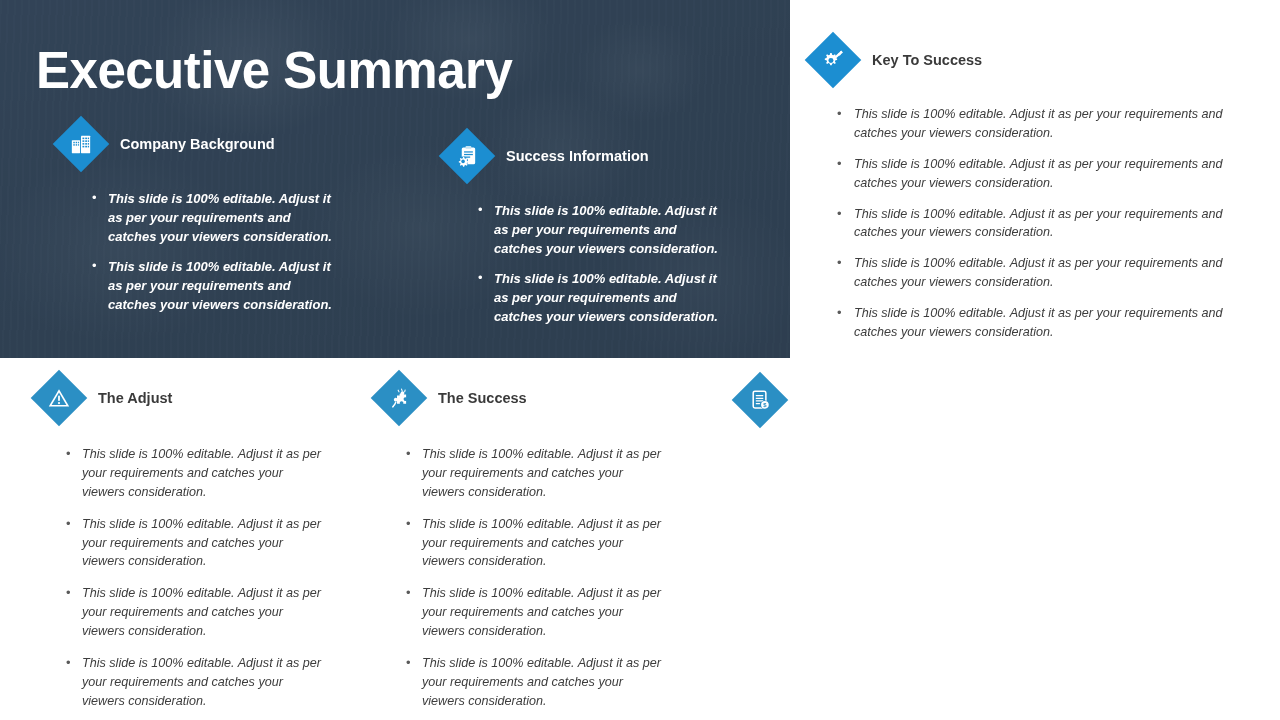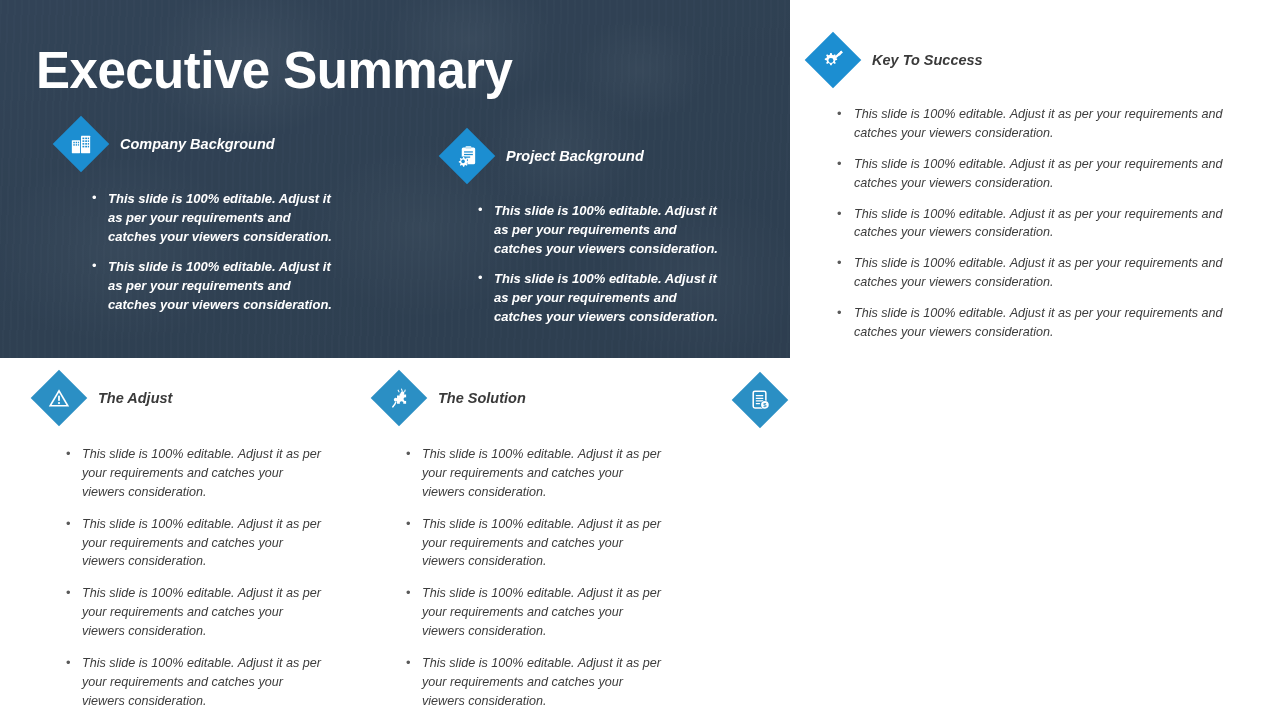--- a/index.html
+++ b/index.html
@@ -96,21 +96,20 @@
   .sec-head {
     display: flex;
     align-items: center;
     gap: 12px;
   }
   .sec-title {
     font-size: 14.5px;
     font-weight: bold;
     color: #ffffff;
     white-space: nowrap;
-    font-style: italic;
   }
   .sec-title.dark { color: #3a3a3a; }
 
   
   ul.bullets {
     list-style: none;
     margin: 18px;
     padding: 0;
   }
   ul.bullets li {
@@ -244,21 +243,21 @@
             <rect x="10" y="1" width="6" height="3" rx="1" fill="#1c8ed1" opacity="0.25"></rect>
             <rect x="8.4" y="6.6" width="9.2" height="1.3" fill="#1c8ed1"></rect>
             <rect x="8.4" y="9.3" width="9.2" height="1.3" fill="#1c8ed1"></rect>
             <rect x="8.4" y="12" width="6.4" height="1.3" fill="#1c8ed1"></rect>
             <circle cx="7.4" cy="17" r="5.1" fill="#1c8ed1"></circle>
             <path d="M7.4 12.6 l1.15 .0 .32 1.35 1.1 .46 1.16 -.75 .81 .81 -.75 1.16 .46 1.1 1.35 .32 v1.15 l-1.35 .32 -.46 1.1 .75 1.16 -.81 .81 -1.16 -.75 -1.1 .46 -.32 1.35 H7.4 l-.32 -1.35 -1.1 -.46 -1.16 .75 -.81 -.81 .75 -1.16 -.46 -1.1 -1.35 -.32 v-1.15 l1.35 -.32 .46 -1.1 -.75 -1.16 .81 -.81 1.16 .75 1.1 -.46z" fill="#ffffff"></path>
             <circle cx="7.4" cy="17.1" r="1.85" fill="#1c8ed1"></circle>
           </svg>
         </div>
       </div>
-      <div class="sec-title">Project Background</div>
+      <div class="sec-title">Success Information</div>
     </div>
     <div class="list-wrap">
       <ul class="bullets">
         <li>This slide is 100% editable. Adjust it as per your requirements and catches your viewers consideration.</li>
         <li>This slide is 100% editable. Adjust it as per your requirements and catches your viewers consideration.</li>
       </ul>
     </div>
   </div>
 
   <div class="right-block">
@@ -319,21 +318,21 @@
         <div class="shape"></div>
         <div class="glyph">
           <svg width="23" height="23" viewBox="0 0 24 24">
             <path d="M13.2 6.4 a1.9 1.9 0 1 1 3.1 1.5 h2.6 v3.0 a1.9 1.9 0 1 0 0 3.5 v3.0 h-3.0 a1.9 1.9 0 1 0 -3.5 0 h-3.0 v-2.9 a1.9 1.9 0 1 1 -1.5 -3.2 a1.9 1.9 0 0 1 1.5 .5 v-3.0 h2.8 a1.9 1.9 0 0 1 .0 -1.4 z" fill="#ffffff"></path>
             <path d="M14.1 2.2 l.7 1.9 M17.9 3.1 l-.5 1.9 M10.6 3.3 l.9 1.8" stroke="#ffffff" stroke-width="1.1" stroke-linecap="round" fill="none"></path>
             <path d="M5.0 20.6 c1.6 -1.5 2.6 -3.1 3.1 -4.6" stroke="#ffffff" stroke-width="1.5" stroke-linecap="round" fill="none"></path>
             <path d="M4.6 21.3 l1.5 -.35 -.55 -1.45 z" fill="#ffffff"></path>
           </svg>
         </div>
       </div>
-      <div class="sec-title dark">The Solution</div>
+      <div class="sec-title dark">The Success</div>
     </div>
     <div class="list-wrap">
       <ul class="bullets dark">
         <li>This slide is 100% editable. Adjust it as per your requirements and catches your viewers consideration.</li>
         <li>This slide is 100% editable. Adjust it as per your requirements and catches your viewers consideration.</li>
         <li>This slide is 100% editable. Adjust it as per your requirements and catches your viewers consideration.</li>
         <li>This slide is 100% editable. Adjust it as per your requirements and catches your viewers consideration.</li>
       </ul>
     </div>
   </div>

